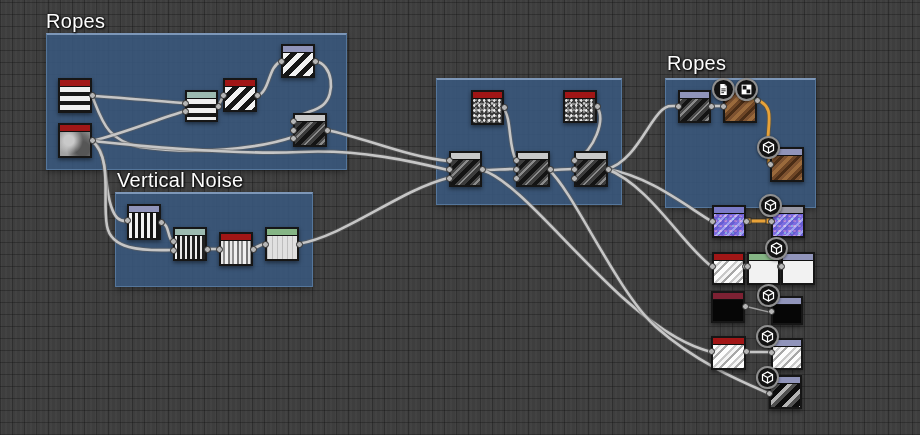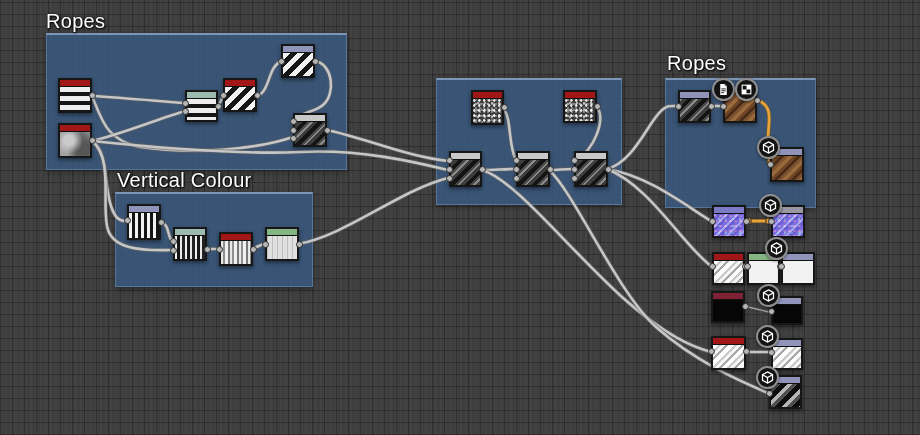--- a/index.html
+++ b/index.html
@@ -73,21 +73,21 @@
   .pat-white{background:#f2f2f2;}
   .pat-black{background:#060606;}
 </style>
 </head>
 <body>
 
 <div id="stage">
     <div class="frame" style="left: 46px; top: 33px; width: 299px; height: 134px;"></div>
     <div class="frame-label" style="left: 46px; top: 10px;">Ropes</div>
     <div class="frame" style="left: 115px; top: 192px; width: 196px; height: 92px;"></div>
-    <div class="frame-label" style="left: 117px; top: 169px;">Vertical Colour</div>
+    <div class="frame-label" style="left: 117px; top: 169px;">Vertical Noise</div>
     <div class="frame" style="left: 436px; top: 78px; width: 184px; height: 124px;"></div>
     <div class="frame" style="left: 665px; top: 78px; width: 149px; height: 127px;"></div>
     <div class="frame-label" style="left: 667px; top: 52px;">Ropes</div>
     <svg width="920" height="435" class="wires">
       <path d="M 92,96 C 125,98 158,101 185,103" fill="none" stroke="#606060" stroke-width="4.6" stroke-opacity="0.55" stroke-linecap="round"></path>
       <path d="M 92,96 C 125,98 158,101 185,103" fill="none" stroke="#c6c6c6" stroke-width="2.6" stroke-opacity="1" stroke-linecap="round"></path>
       <path d="M 92,96 C 102,120 106,140 140,147 C 195,155 258,149 293,137" fill="none" stroke="#606060" stroke-width="4.6" stroke-opacity="0.55" stroke-linecap="round"></path>
       <path d="M 92,96 C 102,120 106,140 140,147 C 195,155 258,149 293,137" fill="none" stroke="#c6c6c6" stroke-width="2.6" stroke-opacity="1" stroke-linecap="round"></path>
       <path d="M 92,141 C 122,134 158,119 185,111" fill="none" stroke="#606060" stroke-width="4.6" stroke-opacity="0.55" stroke-linecap="round"></path>
       <path d="M 92,141 C 122,134 158,119 185,111" fill="none" stroke="#c6c6c6" stroke-width="2.6" stroke-opacity="1" stroke-linecap="round"></path>

